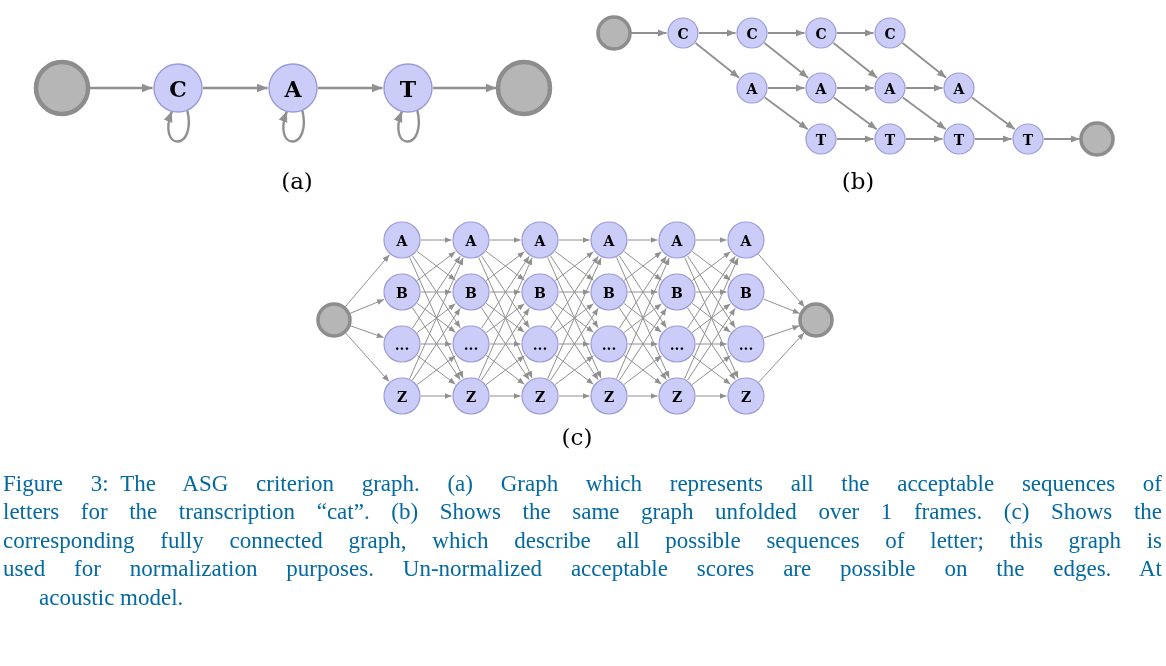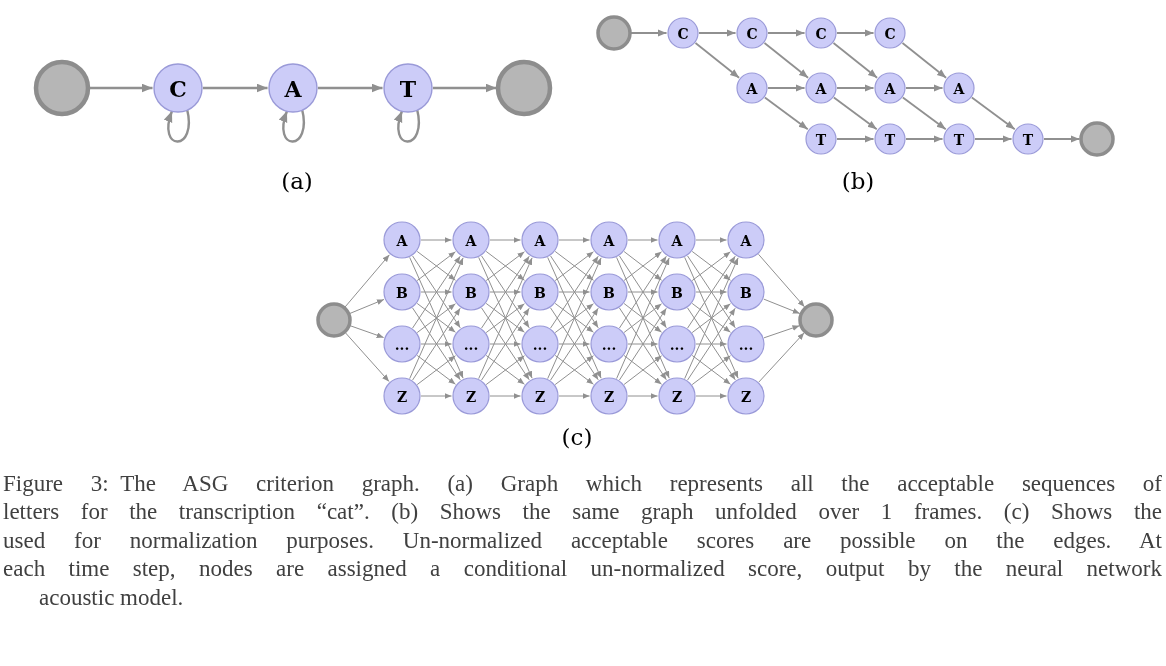--- a/index.html
+++ b/index.html
@@ -12,21 +12,21 @@
     font-family:"Liberation Serif", serif;
   }
   #figure-canvas{display:block;}
   .sub-label{
     font-family:"DejaVu Serif", serif;
     font-size:23px;
     fill:#000000;
   }
   .caption{
     margin:8px 4px 0 3px;
-    color:#404040;
+    color:#0369a1;
     font-family:Liberation Serif, serif;
   }
   .cap-line{
     font-size:23px;
     line-height:28.4px;
     text-align:justify;
     text-align-last:justify;
     white-space:normal;
   }
   .cap-line.cap-last{
@@ -352,18 +352,18 @@
         </g>
         <g>
           <circle cx="816" cy="320" r="16" fill="#b6b6b6" stroke="#8d8d8d" stroke-width="3.5"></circle>
         </g>
       </g>
     </svg>
 
   <figcaption class="caption">
     <div class="cap-line">Figure 3: The ASG criterion graph.  (a) Graph which represents all the acceptable sequences of</div>
     <div class="cap-line">letters for the transcription “cat”. (b) Shows the same graph unfolded over 1 frames. (c) Shows the</div>
+    <div class="cap-line">corresponding fully connected graph, which describe all possible sequences of letter; this graph is</div>
     <div class="cap-line">used for normalization purposes.  Un-normalized acceptable scores are possible on the edges.  At</div>
-    <div class="cap-line">each time step, nodes are assigned a conditional un-normalized score, output by the neural network</div>
     <div class="cap-line cap-last">acoustic model.</div>
   </figcaption>
 
 </div>
 
 </body></html>

